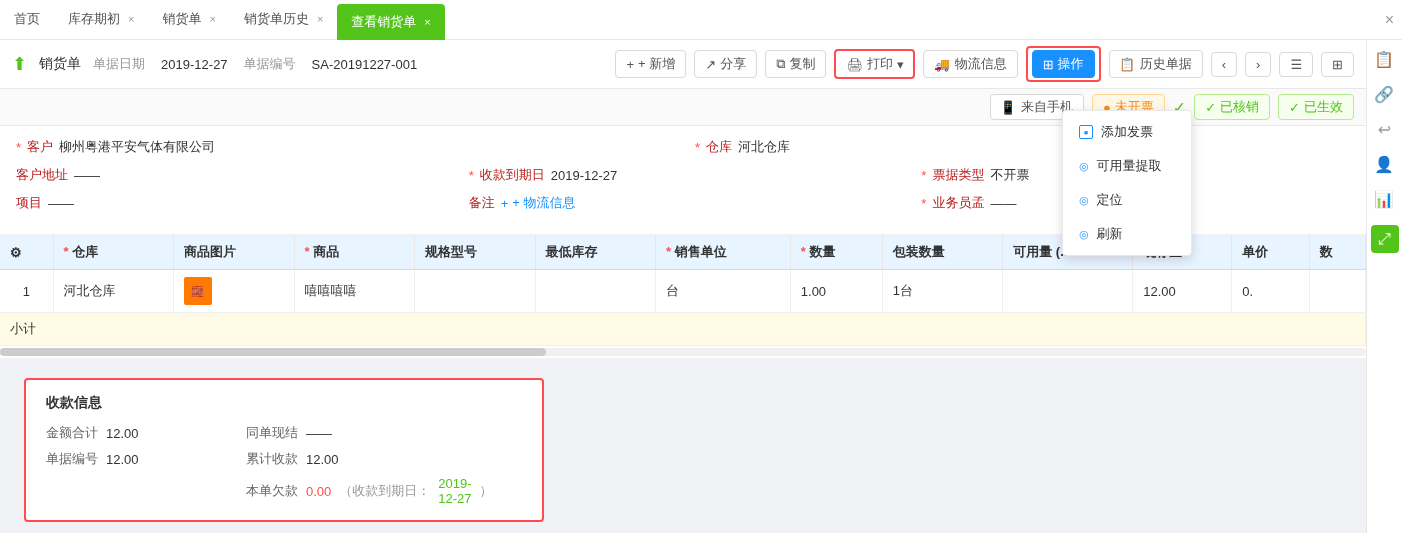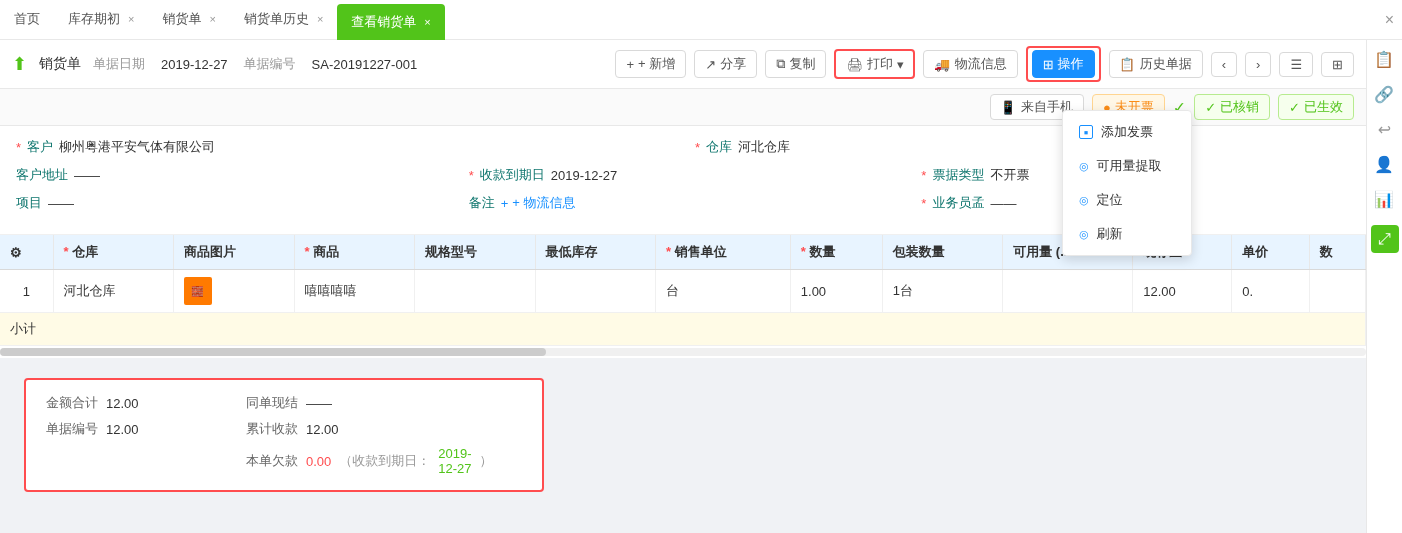--- a/index.html
+++ b/index.html
@@ -61,21 +61,21 @@
     }
     .status-badge.verified { background: #f6ffed; border: 1px solid #b7eb8f; color: #52c41a; }
     .status-badge.effect { background: #f6ffed; border: 1px solid #b7eb8f; color: #52c41a; }
 
     
     .form-section {
       background: #fff; padding: 12px 16px; border-bottom: 1px solid #f0f0f0;
     }
     .form-row { display: flex; align-items: center; margin-bottom: 10px; gap: 24px; flex-wrap: wrap; }
     .form-field { display: flex; align-items: center; gap: 6px; flex: 1; min-width: 200px; }
-    .field-label { color: #0f766e; white-space: nowrap; }
+    .field-label { color: #b91c1c; white-space: nowrap; }
     .required-star { color: #ff4d4f; }
     .field-value { color: #333; }
 
     
     .add-note-btn {
       display: flex; align-items: center; gap: 4px; color: #1890ff; cursor: pointer; background: none; border: none;
     }
 
     
     .table-container { background: #fff; overflow-x: auto; }
@@ -348,20 +348,21 @@
       </tbody>
     </table>
 
     <div class="scroll-bar-h" style="margin:2px 0;">
       <div class="thumb"></div>
     </div>
   </div>
 
   <div style="padding: 8px 0 16px 8px;">
     <div class="payment-section">
+      <div class="payment-title">收款信息</div>
       <div class="payment-grid">
         <div class="payment-row">
           <span class="pay-label">金额合计</span>
           <span class="pay-value">12.00</span>
         </div>
         <div class="payment-row">
           <span class="pay-label">同单现结</span>
           <span class="pay-value">——</span>
         </div>
         <div class="payment-row">

